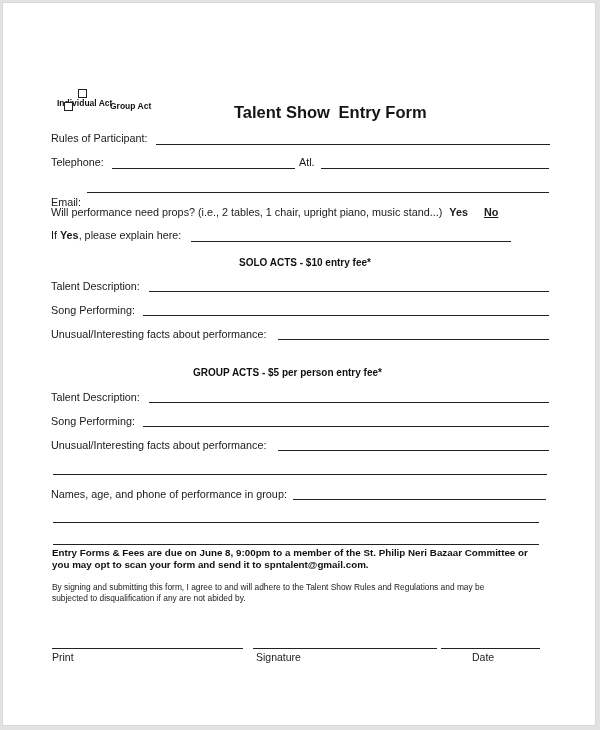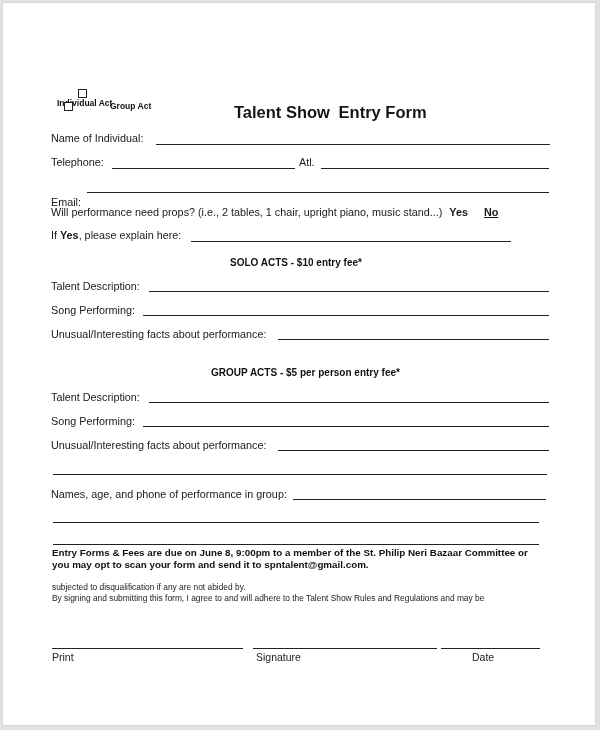--- a/index.html
+++ b/index.html
@@ -36,21 +36,21 @@
 
   <div class="abs cb-row" style="left:54px; top:86px;flex-direction:column;">
     <span class="cb"></span>
     <span>Individual Act</span>
   </div>
   <div class="abs cb-row" style="left:61px; top:98px;gap:32px;">
     <span class="cb"></span>
     <span>Group Act</span>
   </div>
 
-  <div class="abs lbl" style="left:48px; top:129px;">Name of Individual:</div>
+  <div class="abs lbl" style="left:48px; top:129px;">Rules of Participant:</div>
   <div class="line" style="left:153px; top:141px; width:394px;"></div>
 
   <div class="abs lbl" style="left:48px; top:153px;">Telephone:</div>
   <div class="line" style="left:109px; top:165px; width:183px;"></div>
   <div class="abs lbl" style="left:296px; top:153px;">Atl.</div>
   <div class="line" style="left:318px; top:165px; width:228px;"></div>
 
   <div class="abs lbl" style="left:48px; top:177px;margin-top:16px;">Email:</div>
   <div class="line" style="left:84px; top:189px; width:462px;"></div>
 
@@ -59,32 +59,32 @@
     <span class="bold" style="margin-left:4px;">Yes</span>
     <span class="bold" style="margin-left:13px;text-decoration:underline;">No</span>
   </div>
 
   <div class="abs lbl" style="left:48px; top:226px;">
     <span>If</span>
     <span class="bold">Yes</span><span>, please explain here:</span>
   </div>
   <div class="line" style="left:188px; top:238px; width:320px;"></div>
 
-  <div class="abs sect" style="left:227px; top:254px;">SOLO ACTS - $10 entry fee*</div>
+  <div class="abs sect" style="left:236px; top:254px;">SOLO ACTS - $10 entry fee*</div>
 
   <div class="abs lbl" style="left:48px; top:277px;">Talent Description:</div>
   <div class="line" style="left:146px; top:288px; width:400px;"></div>
 
   <div class="abs lbl" style="left:48px; top:301px;">Song Performing:</div>
   <div class="line" style="left:140px; top:312px; width:406px;"></div>
 
   <div class="abs lbl" style="left:48px; top:325px;">Unusual/Interesting facts about performance:</div>
   <div class="line" style="left:275px; top:336px; width:271px;"></div>
 
-  <div class="abs sect" style="left:208px; top:364px;">GROUP ACTS - $5 per person entry fee*</div>
+  <div class="abs sect" style="left:190px; top:364px;">GROUP ACTS - $5 per person entry fee*</div>
 
   <div class="abs lbl" style="left:48px; top:388px;">Talent Description:</div>
   <div class="line" style="left:146px; top:399px; width:400px;"></div>
 
   <div class="abs lbl" style="left:48px; top:412px;">Song Performing:</div>
   <div class="line" style="left:140px; top:423px; width:406px;"></div>
 
   <div class="abs lbl" style="left:48px; top:436px;">Unusual/Interesting facts about performance:</div>
   <div class="line" style="left:275px; top:447px; width:271px;"></div>
 
@@ -95,22 +95,22 @@
 
   <div class="line" style="left:50px; top:519px; width:486px;"></div>
   <div class="line" style="left:50px; top:541px; width:486px;"></div>
 
   <div class="abs notice" style="left:49px; top:544px;">
     <div>Entry Forms &amp; Fees are due on June 8, 9:00pm to a member of the St. Philip Neri Bazaar Committee or</div>
     <div>you may opt to scan your form and send it to spntalent@gmail.com.</div>
   </div>
 
   <div class="abs fine" style="left:49px; top:579px;">
+    <div>By signing and submitting this form, I agree to and will adhere to the Talent Show Rules and Regulations and may be</div>
     <div>subjected to disqualification if any are not abided by.</div>
-    <div>By signing and submitting this form, I agree to and will adhere to the Talent Show Rules and Regulations and may be</div>
   </div>
 
   <div class="line" style="left:49px; top:645px; width:191px;"></div>
   <div class="line" style="left:250px; top:645px; width:184px;"></div>
   <div class="line" style="left:438px; top:645px; width:99px;"></div>
 
   <div class="abs sig" style="left:49px; top:648px;">Print</div>
   <div class="abs sig" style="left:253px; top:648px;">Signature</div>
   <div class="abs sig" style="left:445px; top:648px;padding-left:24px;">Date</div>
 

